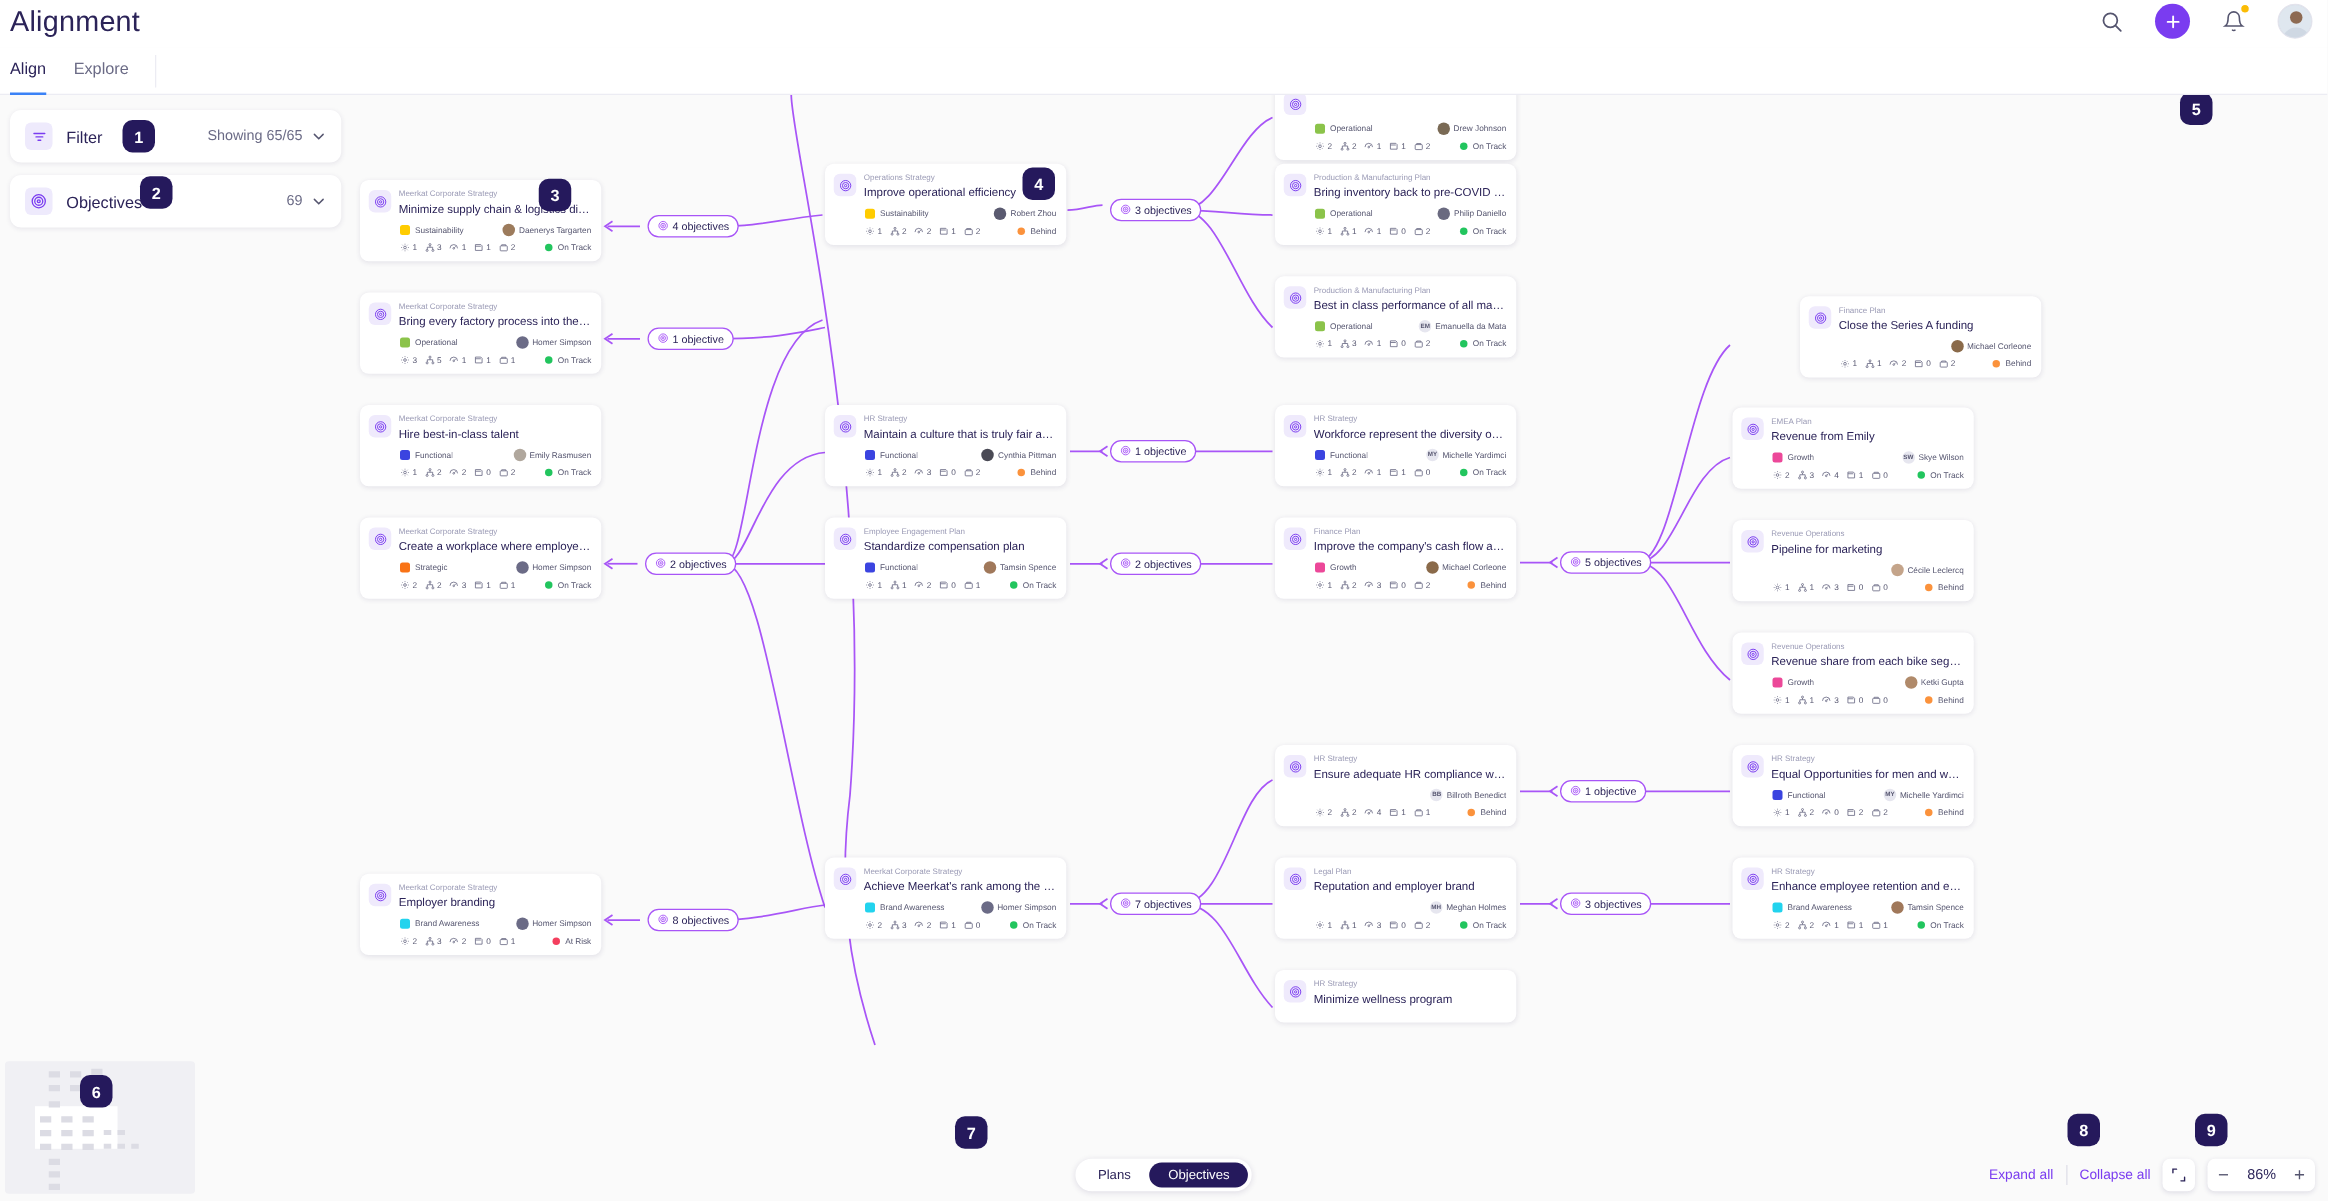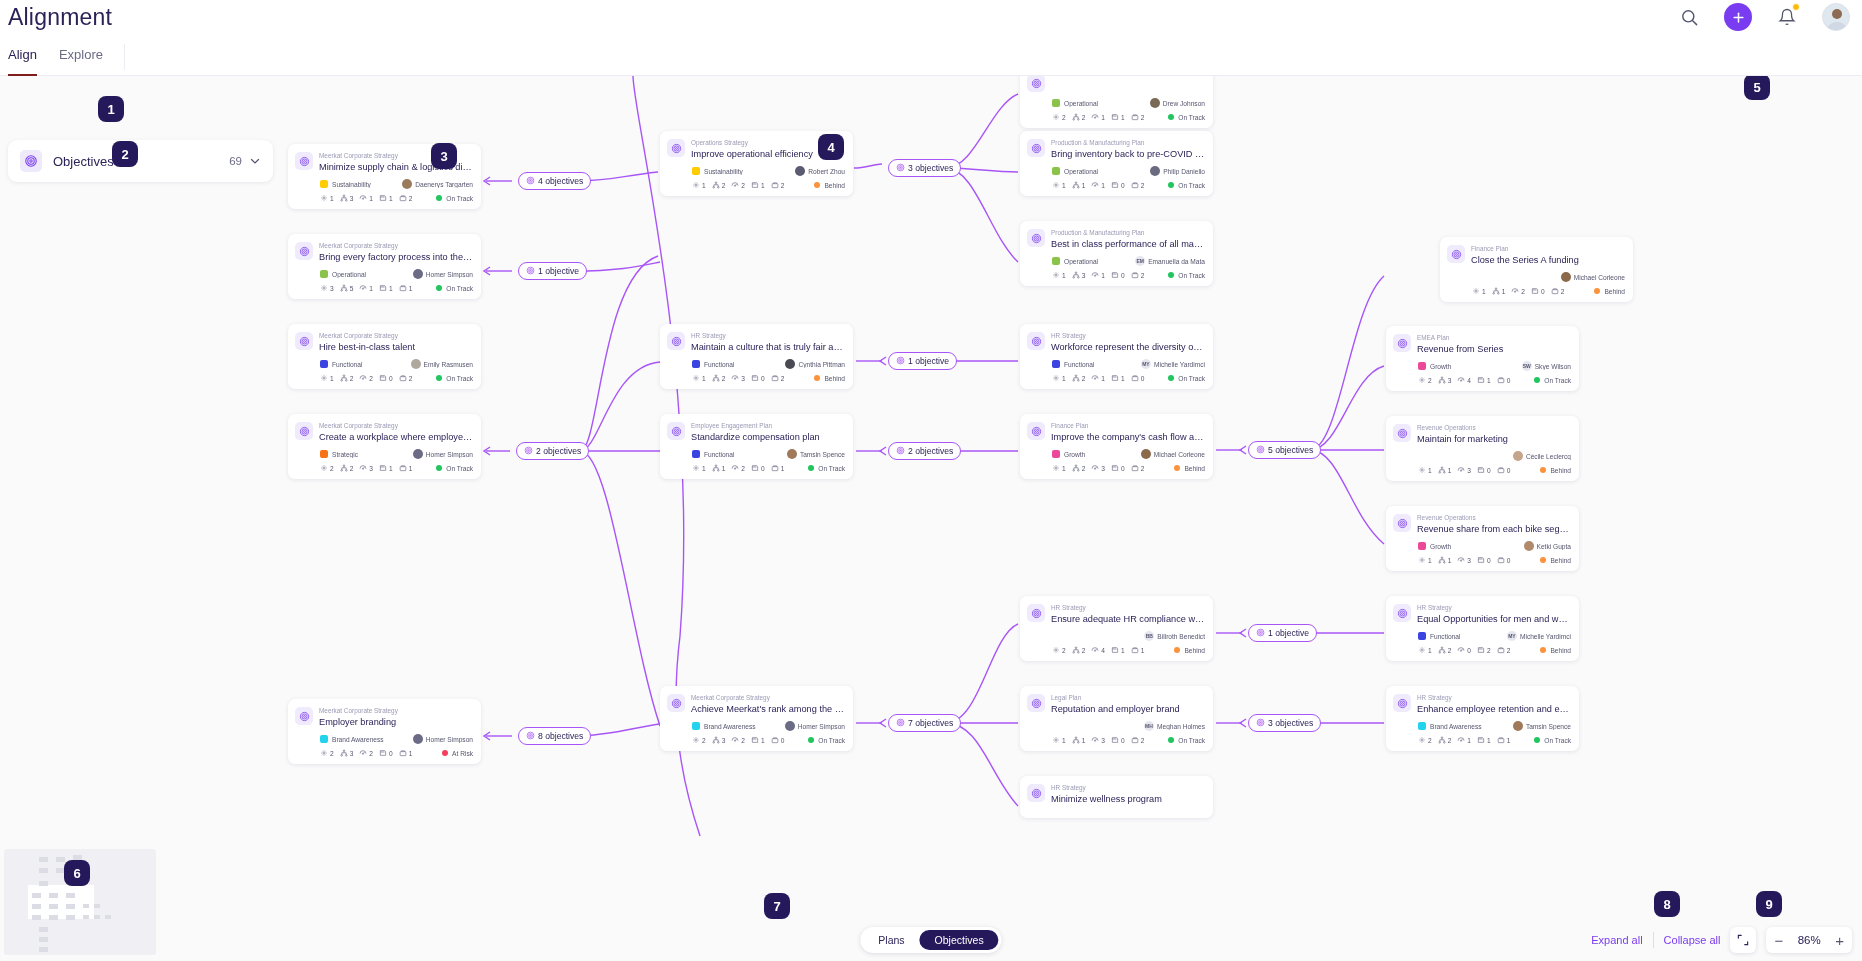--- a/index.html
+++ b/index.html
@@ -28,21 +28,21 @@
   .bell-dot{position:absolute;right:2px;top:1px;width:8px;height:8px;border-radius:50%;background:#fbbc05;border:1.5px solid #fff;}
   .avatar-hdr{width:28px;height:28px;border-radius:50%;overflow:hidden;background:#cfd8e3;cursor:pointer;border:1px solid #e3e3ec;}
 
   
   #tabs-bar{
     position:absolute; left:0; top:38px; width:1862px; height:38px;
     background:#fff; border-bottom:1px solid #ececf3;
   }
   #tabs-bar .inner{ position:absolute; left:8px; top:0; display:flex; gap:22px; height:38px;}
   .tab{ font-size:13px; color:#6b6b86; height:38px; line-height:34px; cursor:pointer; }
-  .tab.active{ color:#2b2358; border-bottom:2px solid #7f1d1d; font-weight:400;}
+  .tab.active{ color:#2b2358; border-bottom:2px solid #3b82f6; font-weight:400;}
   .tab-divider{position:absolute;left:124px;top:6px;width:1px;height:26px;background:#ececf3;}
 
   
   #canvas{
     position:absolute; left:0; top:76px; width:1862px; height:885px;
     background:#fafafa; overflow:hidden;
   }
   #edges{ position:absolute; left:0; top:0; width:1862px; height:885px; pointer-events:none; }
 
   
@@ -229,20 +229,36 @@
       <path d="M946,647 C980,647 990,700 1018,730"></path>
 
       <path d="M1242,647 L1216,647"></path>
         <path d="M1246,643 L1240,647 L1246,651"></path>
       <path d="M1310,647 L1384,647"></path>
 
       <path d="M633,0 C633,40 700,300 680,560 C670,640 680,700 700,760"></path>
     </g>
   </svg>
 
+  <div class="lp-card" style="top:12px;">
+    <span class="lp-icon">
+      <svg width="13" height="13" viewBox="0 0 24 24" fill="none" stroke="#7a3cf0" stroke-width="2" stroke-linecap="round">
+          <line x1="4" y1="7" x2="20" y2="7"></line>
+          <line x1="7" y1="12" x2="17" y2="12"></line>
+          <line x1="10" y1="17" x2="14" y2="17"></line>
+        </svg>
+    </span>
+    <span class="lp-label">Filter</span>
+    <span class="lp-right">
+      <span>Showing 65/65</span>
+      <svg class="chev" viewBox="0 0 24 24" fill="none" stroke="#55556f" stroke-width="2.4" stroke-linecap="round">
+          <polyline points="5 9 12 16 19 9"></polyline>
+        </svg>
+    </span>
+  </div>
   <div class="numbadge" style="left:98px;top:20px;">1</div>
 
   <div class="lp-card" style="top:64px;">
     <span class="lp-icon">
       <svg width="14" height="14" viewBox="0 0 24 24" fill="none" stroke="#7a3cf0" stroke-width="1.8">
           <circle cx="12" cy="12" r="9"></circle>
           <circle cx="12" cy="12" r="5.5"></circle>
           <circle cx="12" cy="12" r="2"></circle>
         </svg>
     </span>
@@ -1413,21 +1429,21 @@
         <div class="node-top">
           <span class="node-ico">
             <svg width="11" height="11" viewBox="0 0 24 24" fill="none" stroke="#7a3cf0" stroke-width="1.7">
               <circle cx="12" cy="12" r="9"></circle>
               <circle cx="12" cy="12" r="5.5"></circle>
               <circle cx="12" cy="12" r="2"></circle>
             </svg>
           </span>
           <span class="node-tt">
             <span class="node-plan" style="display:block">EMEA Plan</span>
-            <span class="node-title" style="display:block">Revenue from Series</span>
+            <span class="node-title" style="display:block">Revenue from Emily</span>
           </span>
         </div>
         <div class="node-mid">
           <span class="tagchip" style="background:#ec4899"></span>
           <span class="tagname">Growth</span>
           <span class="owner">
             <span class="ow-av init">SW</span>
             <span class="ow-nm">Skye Wilson</span>
           </span>
         </div>
@@ -1480,21 +1496,21 @@
         <div class="node-top">
           <span class="node-ico">
             <svg width="11" height="11" viewBox="0 0 24 24" fill="none" stroke="#7a3cf0" stroke-width="1.7">
               <circle cx="12" cy="12" r="9"></circle>
               <circle cx="12" cy="12" r="5.5"></circle>
               <circle cx="12" cy="12" r="2"></circle>
             </svg>
           </span>
           <span class="node-tt">
             <span class="node-plan" style="display:block">Revenue Operations</span>
-            <span class="node-title" style="display:block">Maintain for marketing</span>
+            <span class="node-title" style="display:block">Pipeline for marketing</span>
           </span>
         </div>
         <div class="node-mid">
           <span style="flex:1"></span>
           <span class="owner">
             <span class="ow-av" style="background:#c4a48a"></span>
             <span class="ow-nm">Cécile Leclercq</span>
           </span>
         </div>
         <div class="node-bot">

